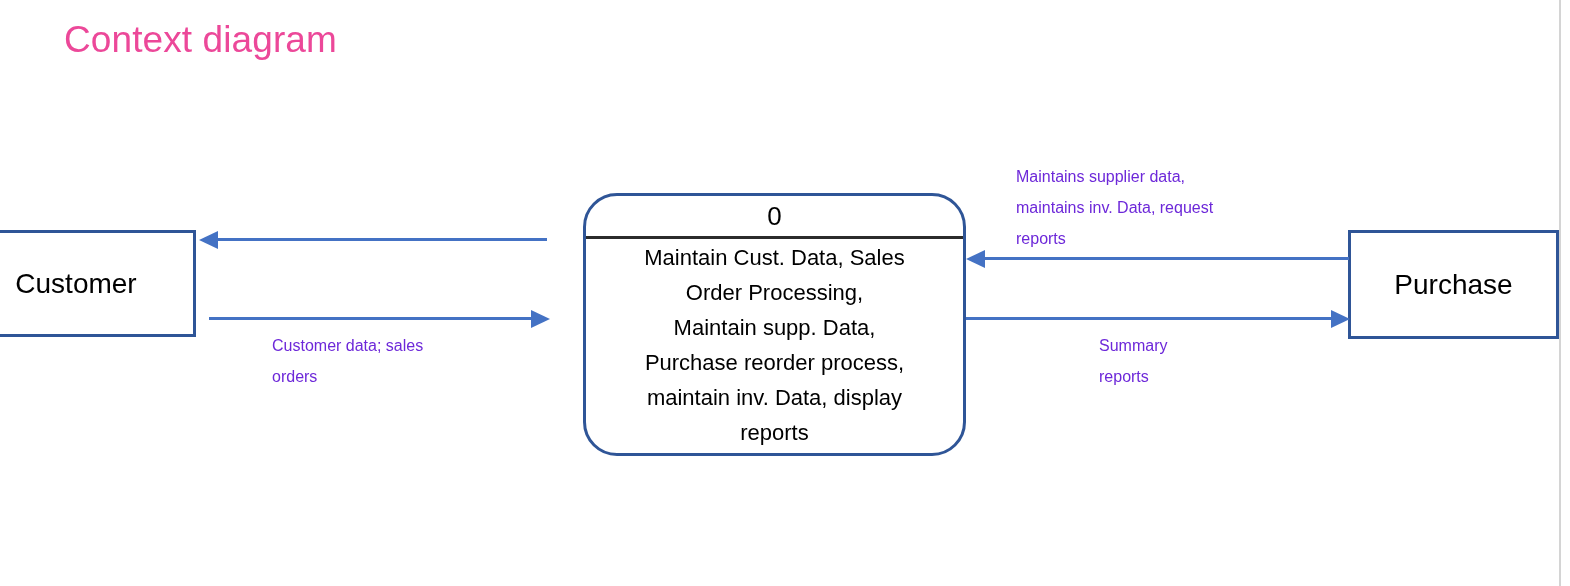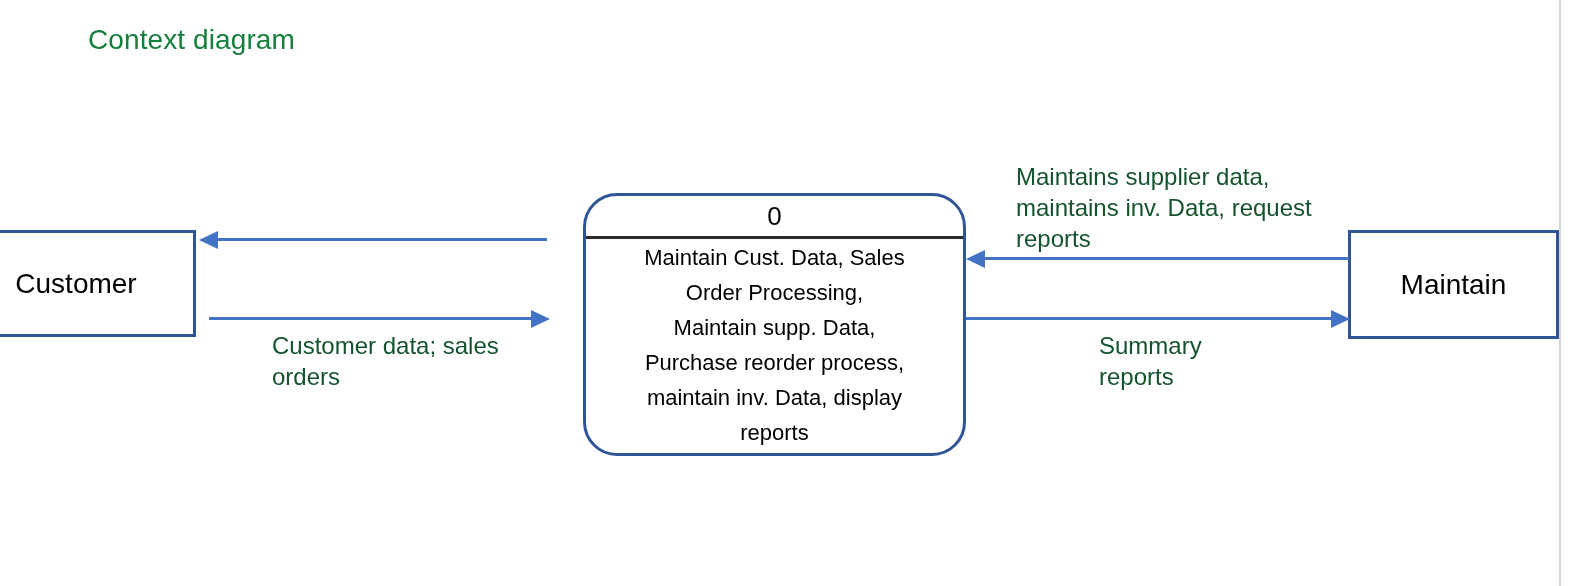--- a/index.html
+++ b/index.html
@@ -27,26 +27,25 @@
     width: 2px;
     height: 586px;
     background: #d4d4d4;
   }
 
   
   .diagram-title {
     position: absolute;
     left: 64px;
     top: 18px;
-    font-size: 28px;
+    font-size: 37px;
     line-height: 44px;
-    color: #15803d;
+    color: #ec4899;
     letter-spacing: 0.1px;
     white-space: nowrap;
-    margin-left: 24px;
   }
 
   
   .entity {
     position: absolute;
     box-sizing: border-box;
     border: 3px solid #2f5597;
     background: #ffffff;
     display: flex;
     align-items: center;
@@ -142,43 +141,43 @@
 
   .flow-manager-maintains  { left: 984px;  top: 257px; width: 365px; }
   .head-manager-maintains  { left: 966px;  top: 250px; }
 
   .flow-summary-reports    { left: 966px;  top: 317px; width: 365px; }
   .head-summary-reports    { left: 1331px; top: 310px; }
 
   
   .flow-label {
     position: absolute;
-    color: #14532d;
-    font-size: 24px;
+    color: #6d28d9;
+    font-size: 16px;
     line-height: 31px;
     white-space: pre-line;
   }
   .label-sales-confirm     { left: 233px;  top: 197px; }
   .label-customer-data     { left: 272px;  top: 330px; }
   .label-manager-maintains { left: 1016px; top: 161px; }
   .label-summary-reports   { left: 1099px; top: 330px; }
 </style>
 </head>
 <body>
 
 <div id="canvas">
 
   <div class="diagram-title">Context diagram</div>
 
   <div class="entity entity-customer">
     <span>Customer</span>
   </div>
 
   <div class="entity entity-manager">
-    <span>Maintain</span>
+    <span>Purchase</span>
   </div>
 
   <div class="process">
     <div class="process-number">0</div>
     <div class="process-divider"></div>
     <div class="process-body">Maintain Cust. Data, Sales
 Order Processing,
 Maintain supp. Data,
 Purchase reorder process,
 maintain inv. Data, display

